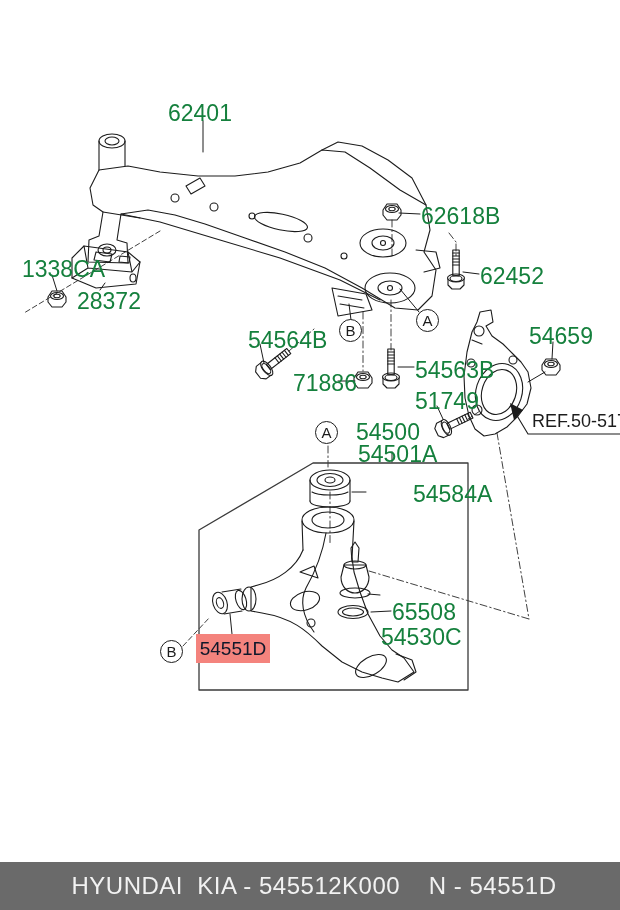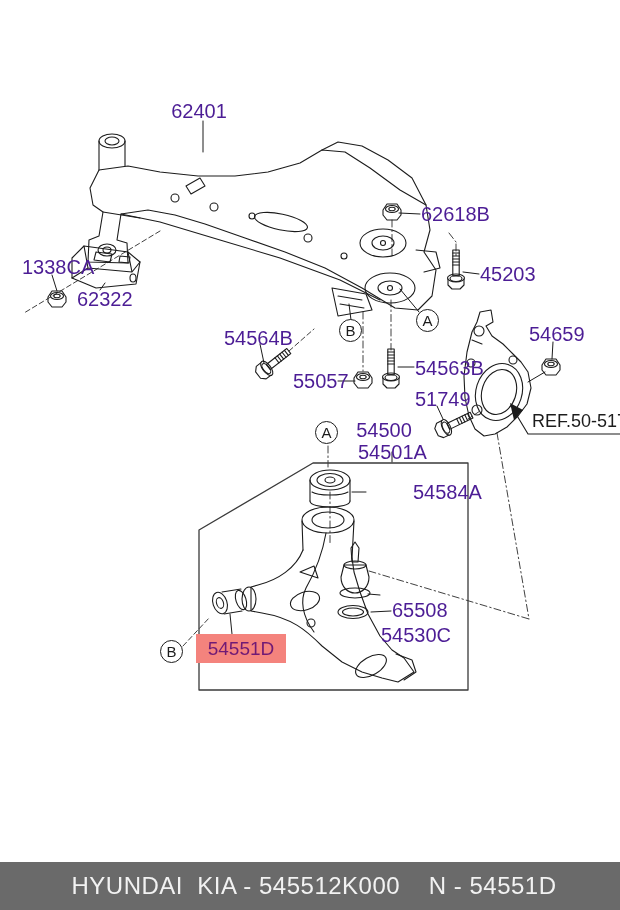--- a/index.html
+++ b/index.html
@@ -1,25 +1,25 @@
 <!DOCTYPE html>
 <html><head>
 <meta charset="utf-8">
 <style>
   html,body { margin:0; padding:0; background:#fff; }
   .stage { position:relative; width:620px; height:910px; background:#ffffff; overflow:hidden;
            font-family:"Liberation Sans", sans-serif; }
   svg.lineart { position:absolute; left:0; top:0; }
-  .lbl { position:absolute; font-size:20px; color:#4c1d95; white-space:nowrap; line-height:1.05; }
+  .lbl { position:absolute; font-size:23px; color:#15803d; white-space:nowrap; line-height:1.05; }
   .ctr { text-align:center; }
   .marker { position:absolute; width:23px; height:23px; border:1.5px solid #1c1c1c; border-radius:50%;
             display:flex; align-items:center; justify-content:center; font-size:15px; color:#1c1c1c;
             background:#fff; box-sizing:border-box; }
-  .hl { position:absolute; left:196px; top:634px; width:90px; height:29px; background:#f4837d;
-        color:#701a75; display:flex; align-items:center; justify-content:center; font-size:19px; }
+  .hl { position:absolute; left:196px; top:634px; width:74px; height:29px; background:#f4837d;
+        color:#0f172a; display:flex; align-items:center; justify-content:center; font-size:19px; }
   .ref { position:absolute; left:532px; top:411px; font-size:18px; color:#1c1c1c; white-space:nowrap; }
   .footer { position:absolute; left:0; top:862px; width:620px; height:48px; background:#6a6a6a;
             display:flex; align-items:center; justify-content:center; }
   .footer span { font-size:24px; color:#f2f2f2; white-space:pre; letter-spacing:0.5px;margin-left:8px; }
 </style>
 </head>
 <body>
 
 <div class="stage">
 
@@ -176,25 +176,25 @@
       <ellipse cx="355" cy="593" rx="15" ry="5"></ellipse>
     </g>
     <g>
       <ellipse cx="353" cy="612" rx="15" ry="6.5"></ellipse>
       <ellipse cx="353" cy="612" rx="10.5" ry="4"></ellipse>
     </g>
   </svg>
 
   <div class="lbl ctr" style="left:168px; top:101px; width:62px;">62401</div>
   <div class="lbl" style="left:22px;  top:257px;">1338CA</div>
-  <div class="lbl" style="left:77px;  top:289px;">62322</div>
+  <div class="lbl" style="left:77px;  top:289px;">28372</div>
   <div class="lbl" style="left:421px; top:204px;">62618B</div>
-  <div class="lbl" style="left:480px; top:264px;">45203</div>
-  <div class="lbl" style="left:224px; top:328px;">54564B</div>
-  <div class="lbl" style="left:293px; top:371px;">55057</div>
+  <div class="lbl" style="left:480px; top:264px;">62452</div>
+  <div class="lbl" style="left:248px; top:328px;">54564B</div>
+  <div class="lbl" style="left:293px; top:371px;">71886</div>
   <div class="lbl" style="left:415px; top:358px;">54563B</div>
   <div class="lbl" style="left:415px; top:389px;">51749</div>
   <div class="lbl" style="left:529px; top:324px;">54659</div>
   <div class="ref">REF.50-517</div>
   <div class="lbl ctr" style="left:356px; top:420px; width:56px;">54500</div>
   <div class="lbl ctr" style="left:358px; top:442px; width:68px;text-align:center;">54501A</div>
   <div class="lbl" style="left:366px; top:482px;margin-left:47px;">54584A</div>
   <div class="lbl" style="left:381px; top:584px;margin-top:41px;">54530C</div>
   <div class="lbl" style="left:392px; top:600px;">65508</div>
 

